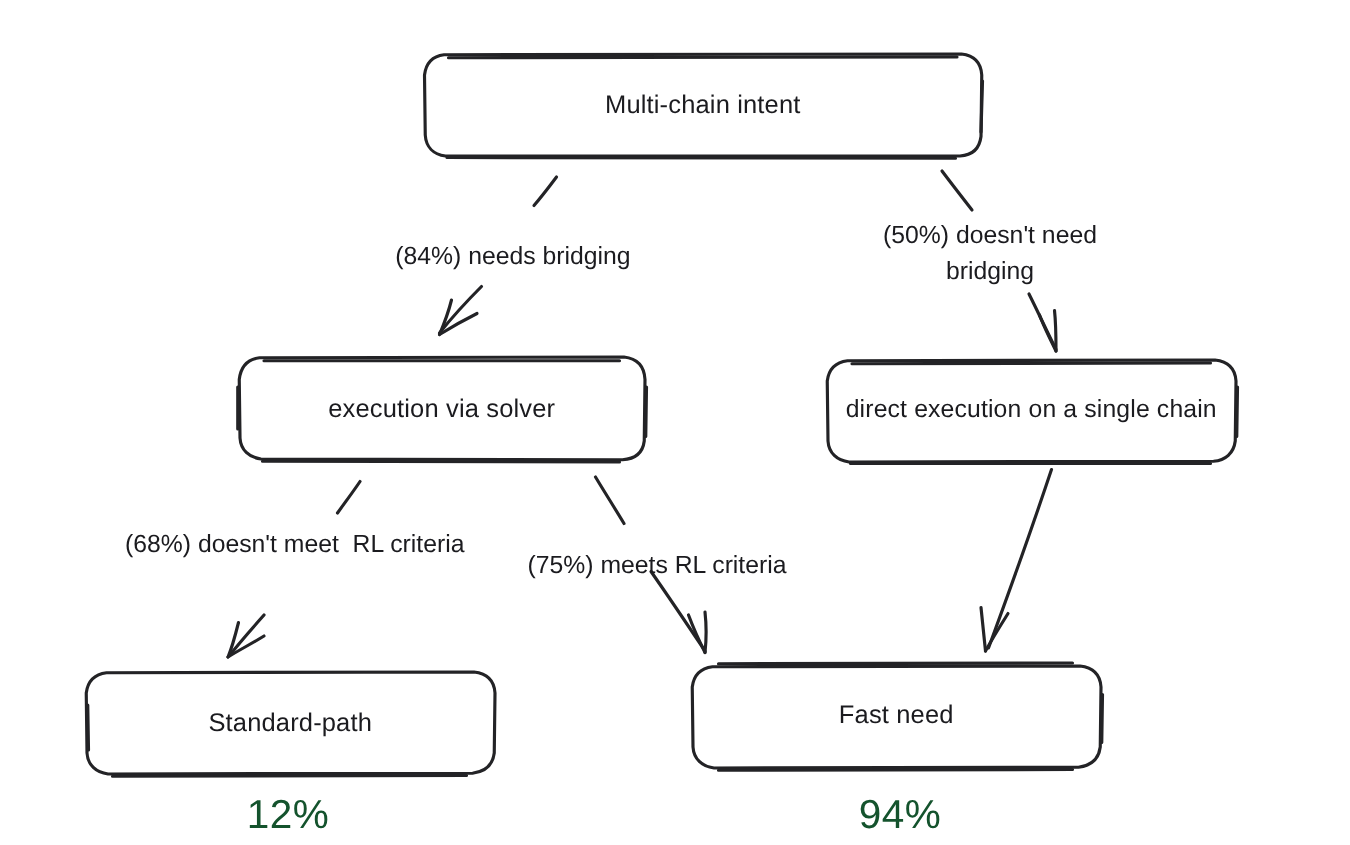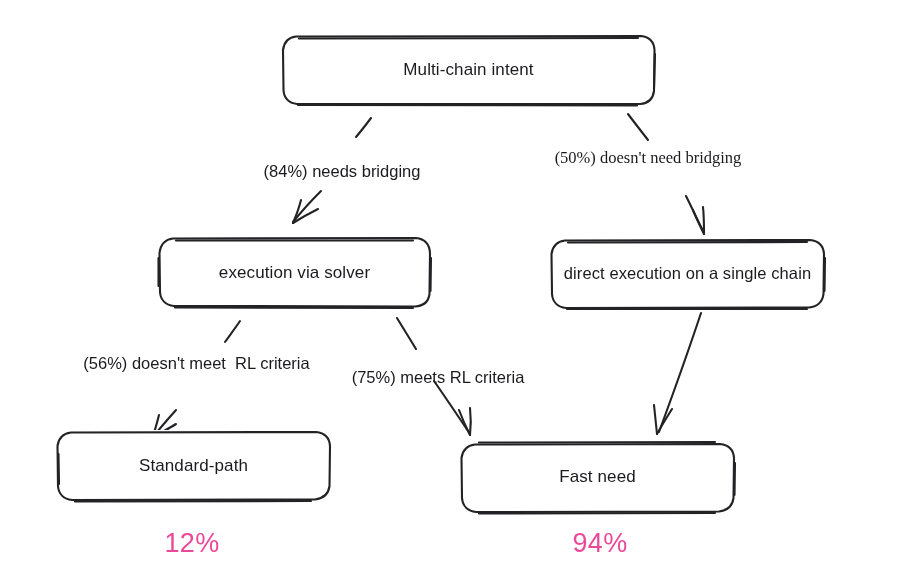--- a/index.html
+++ b/index.html
@@ -52,45 +52,45 @@
     z-index: 2;
     padding: 0 12px;
     line-height: 1.32;
     letter-spacing: 0.1px;
     font-size: 17px;
     color: #1b1b1f;
   }
   #node-root { left: 281px; top: 34px; width: 375px; height: 72px; }
   #node-solver { left: 157px; top: 236px; width: 275px; height: 74px; }
   #node-direct { left: 549px; top: 238px; width: 277px; height: 72px; }
-  #node-standard { left: 55px; top: 430px; width: 277px; height: 72px; }
+  #node-standard { left: 55px; top: 446px; width: 277px; height: 72px; }
   #node-fast { left: 459px; top: 441px; width: 277px; height: 73px; }
 
   #node-direct .node-label { font-size: 16.5px; padding: 0 8px; }
 
   .edge-label {
     position: absolute;
     text-align: center;
     font-size: 16.5px;
     line-height: 1.45;
     color: #1b1b1f;
     white-space: pre-wrap;
     background: transparent;
     z-index: 4;
   }
   #label-bridging { left: 232px; top: 160px; width: 220px; }
-  #label-nobridging { left: 548px; top: 146px; width: 200px; font-family: Liberation Serif, serif; }
+  #label-nobridging { left: 560px; top: 146px; width: 200px; }
   #label-norl { left: 70px; top: 352px; width: 253px; }
   #label-rl { left: 323px; top: 366px; width: 230px; }
 
   .pct {
     position: absolute;
     font-size: 27px;
     letter-spacing: 0.3px;
-    color: #ec4899;
+    color: #14532d;
     text-align: center;
     z-index: 4;
   }
   #pct-standard { left: 132px; top: 528px; width: 120px; }
   #pct-fast { left: 540px; top: 528px; width: 120px; }
 </style>
 </head>
 <body>
 
 <div id="canvas">
@@ -191,19 +191,19 @@
       <g fill="#ffffff" stroke="#232326" stroke-width="2.1" stroke-linecap="round" stroke-linejoin="round">
         <path d="M 16 3.5 L 261 3 C 270 4 274.5 9 275 17 L 274.5 57 C 273.5 65 268 69.5 260 70.5 L 17 71 C 9 70 3.5 65 3 57 L 2.5 17 C 3.5 9 8 4.5 16 3.5 Z"></path>
         <path fill="none" d="M 20 1.5 L 256 1 M 276 22 L 275.5 54 M 20 72.5 L 256 72"></path>
       </g>
     </svg>
     <span class="node-label">Fast need</span>
   </div>
 
   <div class="edge-label" id="label-bridging">(84%) needs bridging</div>
   <div class="edge-label" id="label-nobridging">(50%) doesn't need bridging</div>
-  <div class="edge-label" id="label-norl">(56%) doesn't meet  RL criteria</div>
+  <div class="edge-label" id="label-norl">(68%) doesn't meet  RL criteria</div>
   <div class="edge-label" id="label-rl">(75%) meets RL criteria</div>
 
   <div class="pct" id="pct-standard">12%</div>
   <div class="pct" id="pct-fast">94%</div>
 
 </div>
 
 </body></html>

